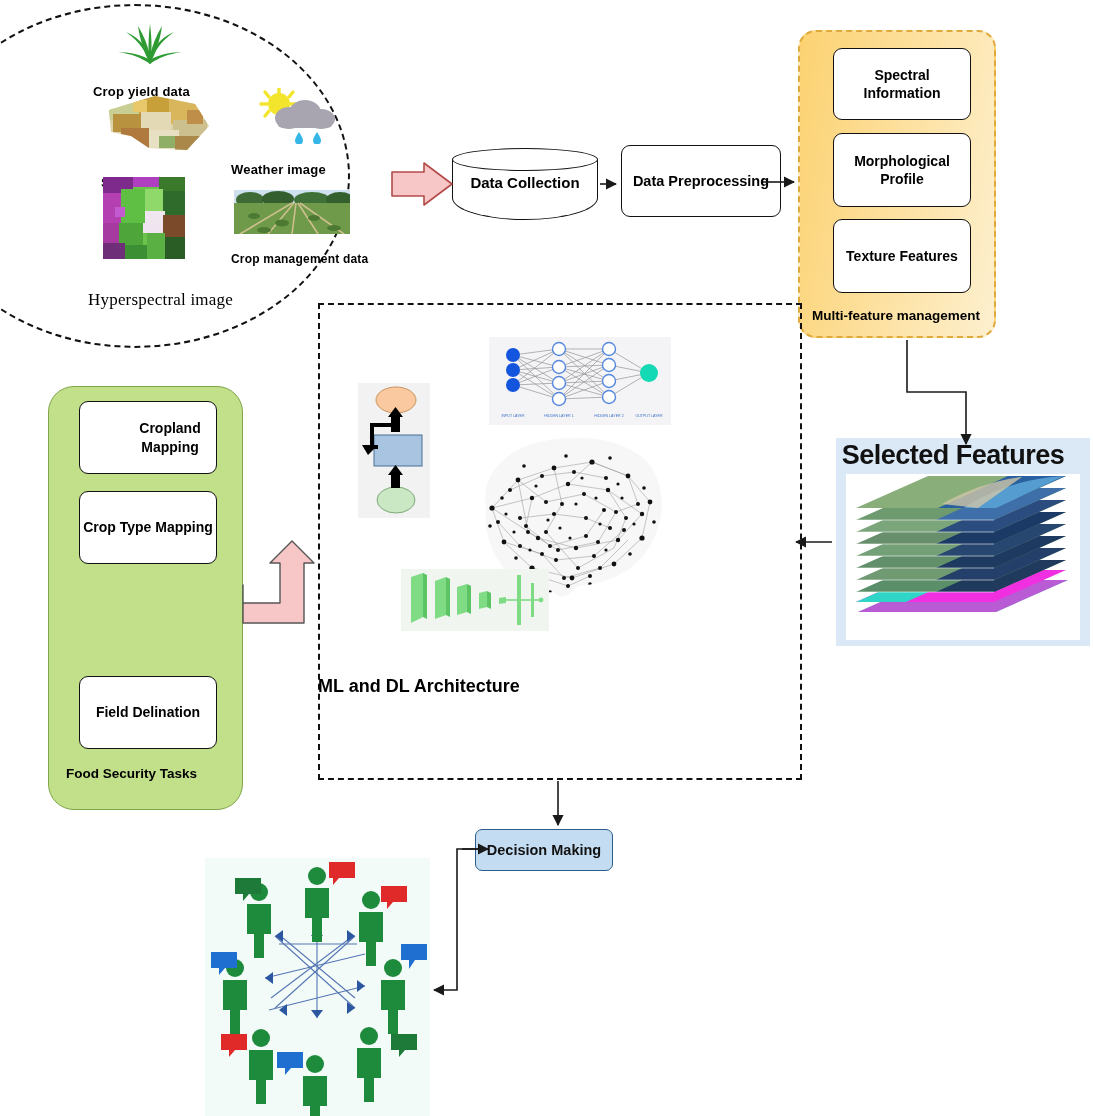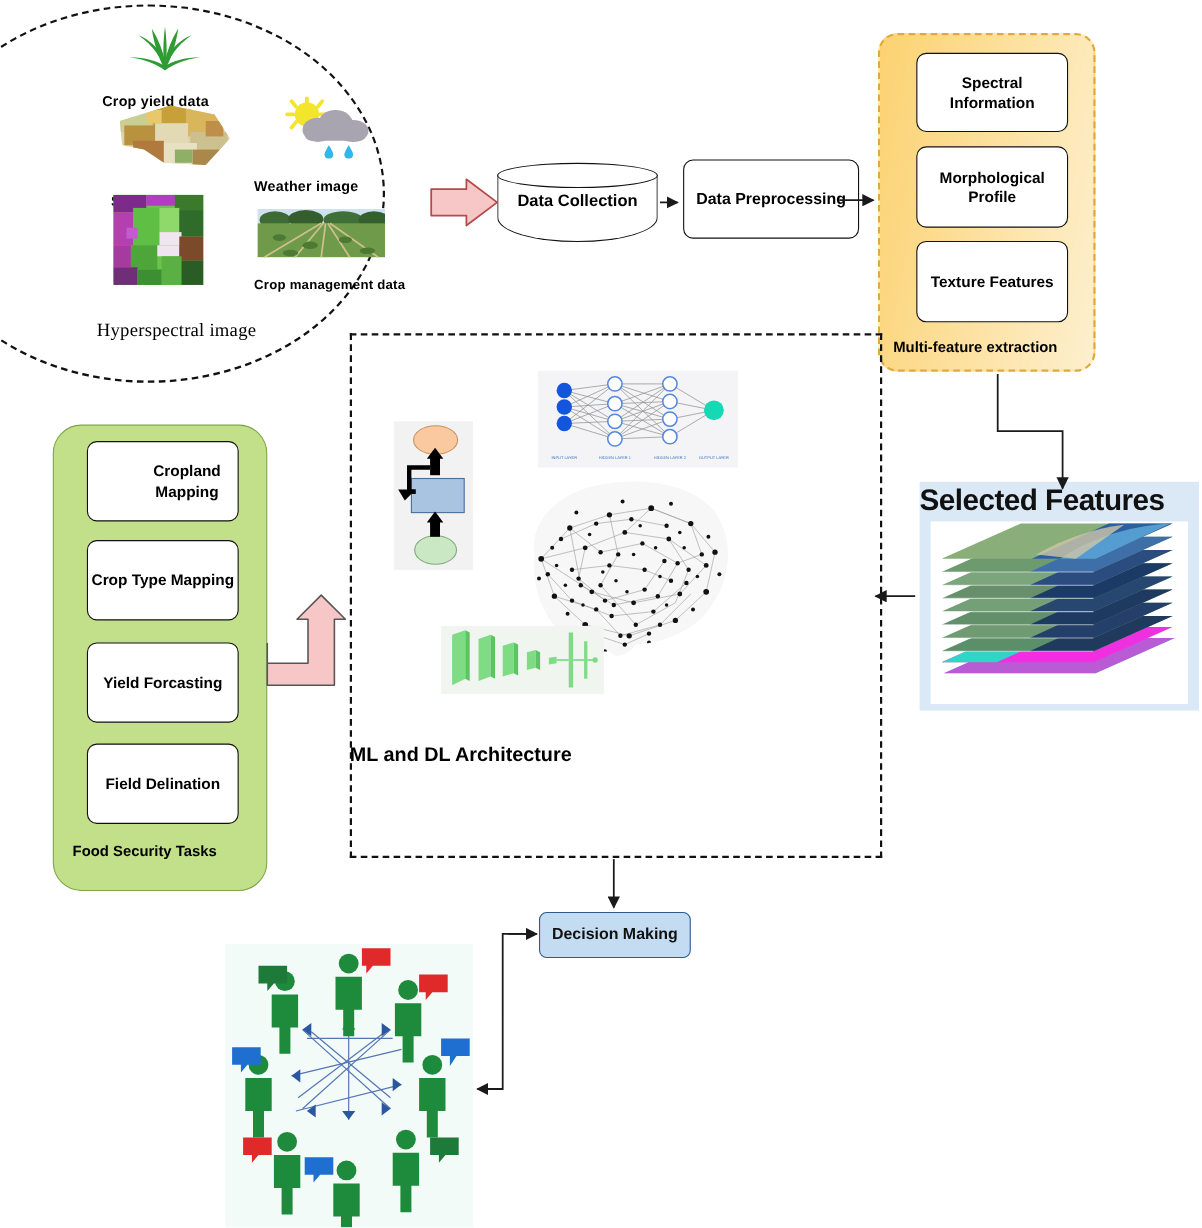--- a/index.html
+++ b/index.html
@@ -49,26 +49,26 @@
 
   
   #ml-box{left:318px;top:303px;width:484px;height:477px;box-sizing:border-box;
      border:2px dashed #111;background:transparent;}
   #ml-caption{left:318px;top:676px;width:484px;text-align:left;
      font-weight:bold;font-size:18px;}
 
   
   #selected-features{left:836px;top:438px;width:254px;height:208px;
      background:#dbe8f5;box-sizing:border-box;}
-  #sf-title{position:absolute;left:0;top:2px;width:234px;
+  #sf-title{position:absolute;left:0;top:2px;width:234px;text-align:center;
      font-weight:bold;font-size:27px;letter-spacing:-.5px;color:#111;}
   #sf-cube{position:absolute;left:10px;top:36px;width:234px;height:166px;background:#fff;overflow:hidden;}
 
   
-  #decision-making{left:490px;top:829px;width:136px;height:40px;
+  #decision-making{left:475px;top:829px;width:136px;height:40px;
      border:1.4px solid #2b5c8a;border-radius:7px;background:#c3dcf2;
      font-weight:bold;font-size:14.5px;color:#111;}
 
   
   #stakeholders{left:205px;top:858px;width:225px;height:258px;background:#f2fbf8;overflow:hidden;}
 
   svg.ov{position:absolute;left:0;top:0;width:1093px;height:1116px;pointer-events:none;}
 </style>
 </head>
 <body>
@@ -206,21 +206,21 @@
 <div class="abs" id="feature-panel">
   <div class="fbox" style="top:16px;height:72px;">
     <span>Spectral Information</span>
   </div>
   <div class="fbox" style="top:101px;height:74px;">
     <span>Morphological Profile</span>
   </div>
   <div class="fbox" style="top:187px;height:74px;">
     <span>Texture Features</span>
   </div>
-  <div class="panel-caption" style="left:12px;top:276px;">Multi-feature extraction</div>
+  <div class="panel-caption" style="left:12px;top:276px;">Multi-feature management</div>
 </div>
 
 <div class="abs" id="selected-features">
   <div id="sf-title">Selected Features</div>
   <div id="sf-cube">
     <svg viewBox="0 0 234 166" width="234" height="166">
       <g>
         <polygon points="12,138 150,138 222,106 84,106" fill="#2fd6c8"></polygon>
         <polygon points="12,138 150,138 222,106 84,106" fill="#e832d8" opacity=".75"></polygon>
       </g>
@@ -471,23 +471,20 @@
   </svg>
 </div>
 
 <div class="abs" id="task-panel">
   <div class="tbox" style="top:14px;padding-left:44px;">
     <span>Cropland Mapping</span>
   </div>
   <div class="tbox" style="top:104px;">
     <span>Crop Type Mapping</span>
   </div>
-  <div class="tbox" style="top:197px;">
-    <span>Yield Forcasting</span>
-  </div>
   <div class="tbox" style="top:289px;">
     <span>Field Delination</span>
   </div>
   <div class="panel-caption" style="left:17px;top:379px;">Food Security Tasks</div>
 </div>
 
 <div class="abs ctr" id="decision-making">
   <span>Decision Making</span>
 </div>
 

